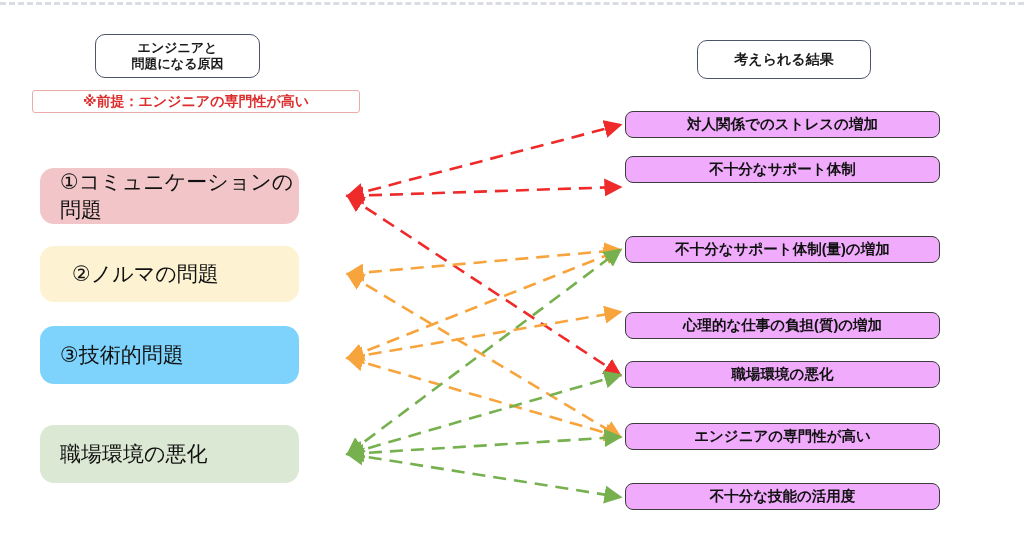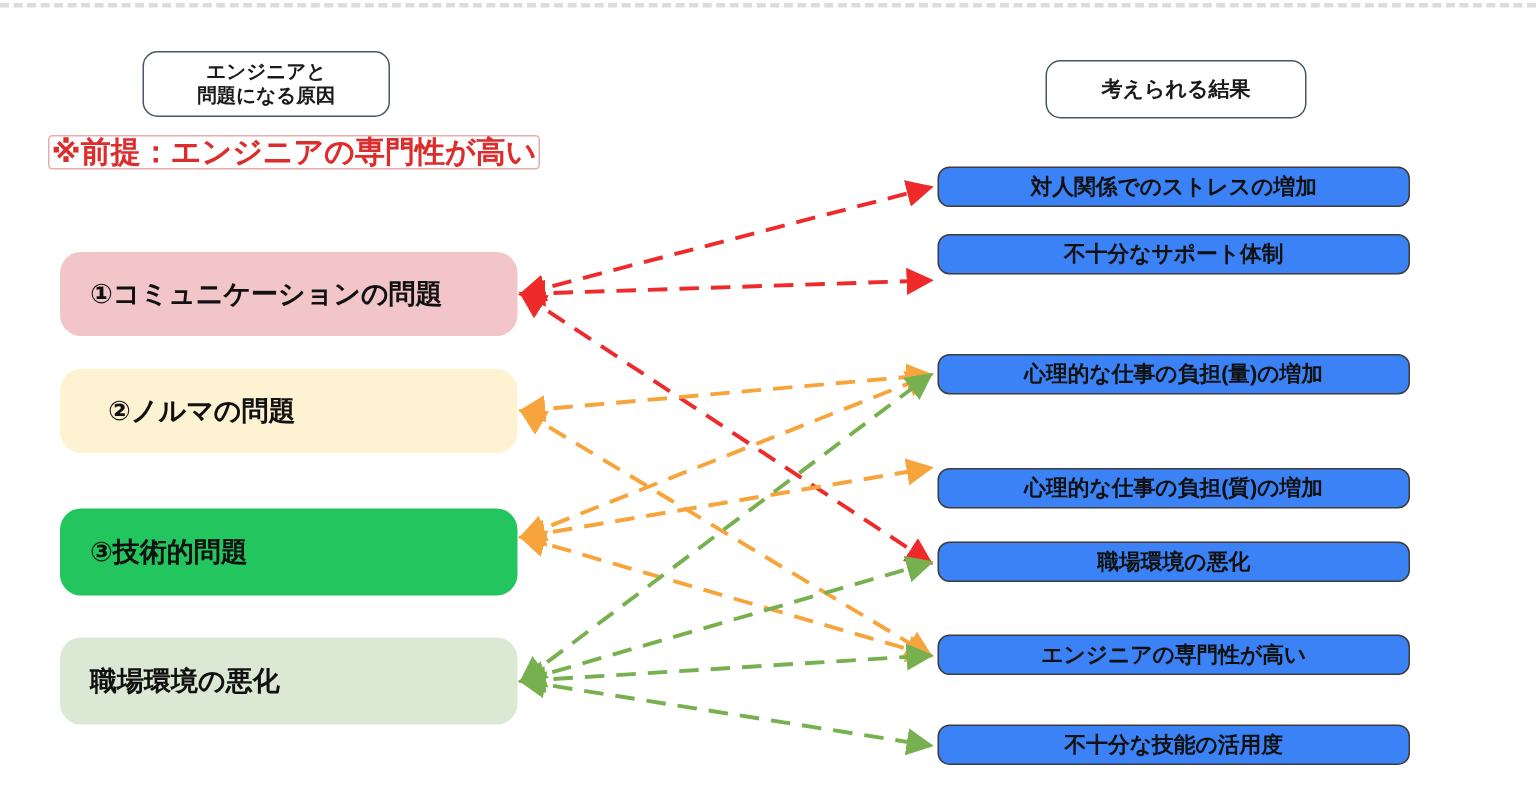--- a/index.html
+++ b/index.html
@@ -11,28 +11,28 @@
 
   .hdr-box{position:absolute;background:#ffffff;border:1.4px solid #4a5568;
     border-radius:10px;display:flex;flex-direction:column;align-items:center;
     justify-content:center;font-weight:bold;color:#1a1a1a;text-align:center;}
   #hdr-left{left:95px;top:34px;width:163px;height:42px;font-size:13px;line-height:1.25;}
   #hdr-right{left:697px;top:40px;width:172px;height:37px;font-size:14px;}
 
   .premise{position:absolute;left:32px;top:90px;width:326px;height:21px;
     border:1.2px solid #eaabab;border-radius:3px;background:#ffffff;
     display:flex;align-items:center;justify-content:center;
-    color:#dd2c2c;font-weight:bold;font-size:20px;}
+    color:#dd2c2c;font-weight:bold;font-size:14px;}
 
-  .cause-box{position:absolute;left:40px;width:305px;border-radius:14px;
+  .cause-box{position:absolute;left:40px;width:259px;border-radius:14px;
     display:flex;align-items:center;padding-left:20px;box-sizing:border-box;
-    font-weight:bold;font-size:18px;color:#111111;}
+    font-weight:normal;font-size:21px;color:#111111;}
 
   .result-box{position:absolute;left:625px;width:315px;height:27px;
-    background:#3b82f6;border:1.6px solid #3c3c3c;border-radius:8px;
+    background:#f0abfc;border:1.6px solid #3c3c3c;border-radius:8px;
     display:flex;align-items:center;justify-content:center;
     font-weight:bold;font-size:14.5px;color:#111111;box-sizing:border-box;}
 
   #arrow-layer{position:absolute;left:0;top:0;width:1024px;height:538px;
     pointer-events:none;}
 </style>
 </head>
 <body>
 
 <div id="canvas">
@@ -47,27 +47,27 @@
     <span>問題になる原因</span>
   </div>
 
   <div class="premise">
     <span>※前提：エンジニアの専門性が高い</span>
   </div>
 
   <div id="cause-col">
       <div class="cause-box" style="top: 168px; height: 56px; background: rgb(242, 198, 201);">①コミュニケーションの問題</div>
       <div class="cause-box" style="top: 246px; height: 56px; background: rgb(253, 243, 211); padding-left: 32px;">②ノルマの問題</div>
-      <div class="cause-box" style="top: 339px; height: 58px; background: #22c55e;">③技術的問題</div>
+      <div class="cause-box" style="top: 326px; height: 58px; background: #7dd3fc;">③技術的問題</div>
       <div class="cause-box" style="top: 425px; height: 58px; background: rgb(219, 232, 211);">職場環境の悪化</div>
     </div>
   <div id="result-col">
       <div class="result-box" style="top: 111px;">対人関係でのストレスの増加</div>
       <div class="result-box" style="top: 156px;">不十分なサポート体制</div>
-      <div class="result-box" style="top: 236px;">心理的な仕事の負担(量)の増加</div>
+      <div class="result-box" style="top: 236px;">不十分なサポート体制(量)の増加</div>
       <div class="result-box" style="top: 312px;">心理的な仕事の負担(質)の増加</div>
       <div class="result-box" style="top: 361px;">職場環境の悪化</div>
       <div class="result-box" style="top: 423px;">エンジニアの専門性が高い</div>
       <div class="result-box" style="top: 483px; text-align: right;">不十分な技能の活用度</div>
     </div>
 
   <svg id="arrow-layer" width="1024" height="538" viewBox="0 0 1024 538" xmlns="http://www.w3.org/2000/svg">
       <defs>
         <marker id="ah-ee2a2a-e" markerWidth="7" markerHeight="7" refX="6" refY="3.5" orient="auto" markerUnits="strokeWidth">
           <path d="M0,0 L7,3.5 L0,7 Z" fill="#ee2a2a"></path>

